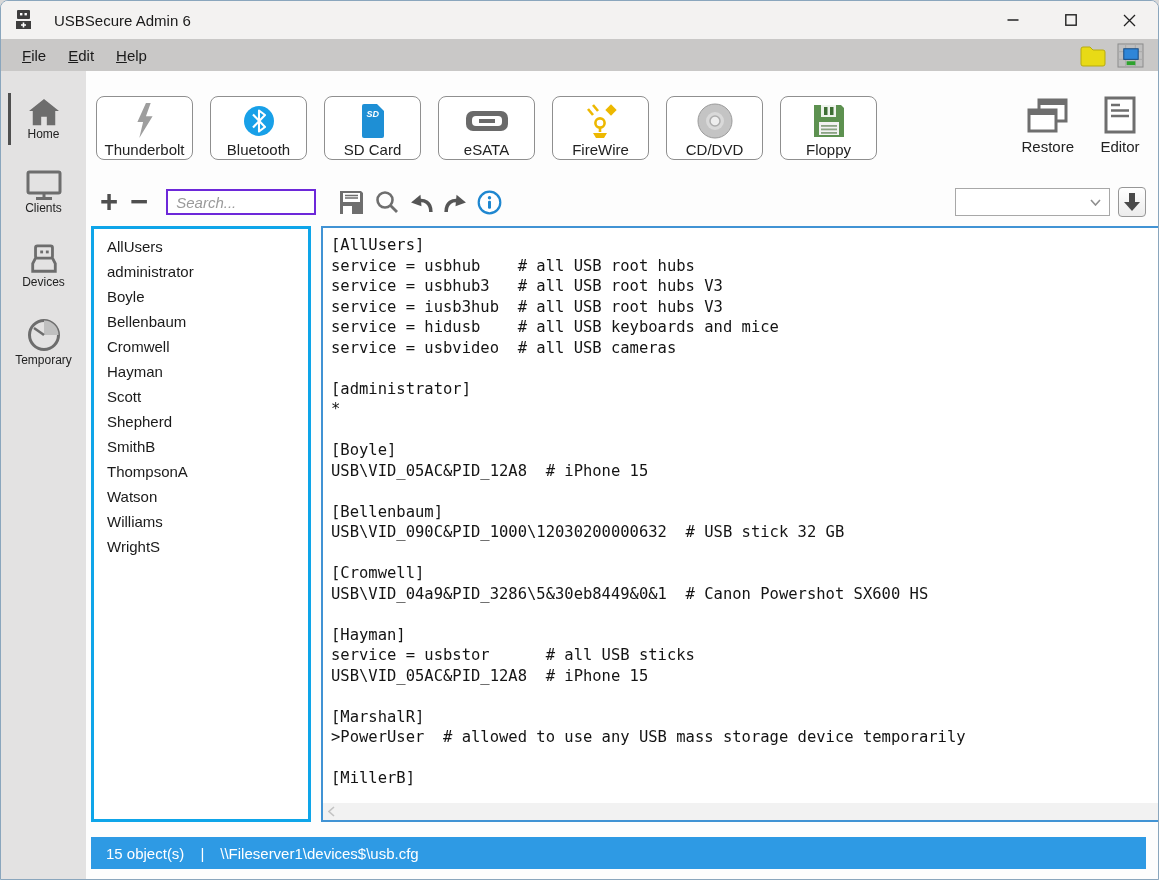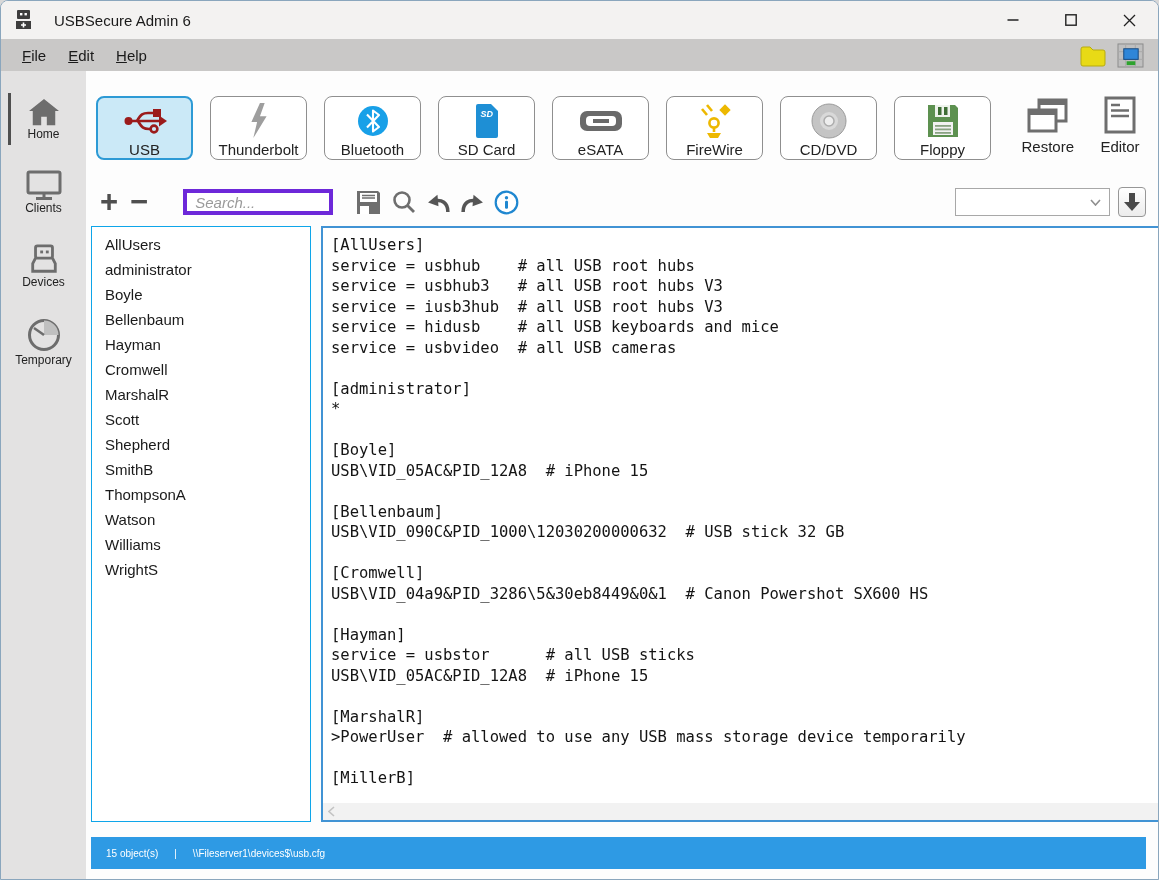--- a/index.html
+++ b/index.html
@@ -35,43 +35,43 @@
   .dev-tab.selected{background:#cbe9f7;border:2px solid #2d9ad5;}
   .dev-tab .ic{height:38px;display:flex;align-items:center;justify-content:center;}
   .dev-tab .lbl{font-size:15px;color:#222;}
   .side-actions{margin-left:auto;display:flex;gap:20px;align-items:flex-end;padding-bottom:0;}
   .side-action{display:flex;flex-direction:column;align-items:center;gap:4px;min-width:52px;}
   .side-action .lbl{font-size:15px;color:#222;}
   
   .tool-row{position:absolute;left:10px;top:115px;right:12px;height:32px;display:flex;align-items:center;}
   .pm-btn{font-size:31px;font-weight:bold;color:#4f4f4f;line-height:26px;padding:0 4px;}
   .pm-btn.minus{margin-left:4px;}
-  .search-input{width:150px;height:26px;border:4px solid #6d28d9;font-size:15px;padding:0 8px;margin-left:31px;
+  .search-input{width:150px;height:26px;border:2px solid #6d28d9;font-size:15px;padding:0 8px;margin-left:14px;
     font-family:"Liberation Sans",sans-serif;outline:none;background:#fff;}
   .search-input::placeholder{font-style:italic;color:#9a9a9a;}
   .icon-group{display:flex;align-items:center;gap:9px;margin-left:22px;}
   .tool-icon{display:flex;align-items:center;justify-content:center;}
   .right-group{margin-left:auto;display:flex;align-items:center;gap:8px;}
   .combobox{width:155px;height:28px;border:1px solid #a8a8a8;background:#fff;position:relative;
     font-size:14px;display:flex;align-items:center;padding:0 24px 0 8px;}
   .combobox .chev{position:absolute;right:8px;top:10px;}
   .download-btn{width:28px;height:30px;border:1px solid #979797;border-radius:4px;
     background:linear-gradient(#ffffff,#ececec);display:flex;align-items:center;justify-content:center;}
   
   .user-list{position:absolute;left:5px;top:155px;width:220px;height:596px;background:#fff;
-    border:1px solid #0ea5e9;padding-top:5px;overflow:hidden;}
+    border:3px solid #0ea5e9;padding-top:5px;overflow:hidden;}
   .user-item{font-size:15px;padding:2px 0 2px 13px;height:25px;line-height:21px;}
   .editor{position:absolute;left:235px;top:155px;width:912px;height:596px;background:#fff;border:2px solid #4193d4;}
   .editor pre{position:absolute;left:0;top:0;right:17px;bottom:17px;margin:0;padding:7px 8px;overflow:hidden;
     font-family:"DejaVu Sans Mono","Liberation Mono",monospace;font-size:15.5px;line-height:20.5px;color:#141414;}
   .hscroll{position:absolute;left:0;right:17px;bottom:0;height:17px;background:#f2f2f2;
     display:flex;align-items:center;justify-content:space-between;padding:0 5px;}
   
   .statusbar{position:absolute;left:5px;right:12px;top:766px;height:32px;background:#2e9ae4;color:#fff;
-    display:flex;align-items:center;gap:16px;padding:0 15px;font-size:10px;}
+    display:flex;align-items:center;gap:16px;padding:0 15px;font-size:15px;}
 </style>
 </head>
 <body>
 
 <div class="window">
 
   <div class="titlebar">
     <span class="tool-icon">
         <svg width="22" height="22" viewBox="0 0 22 22">
           <rect x="4" y="1" width="13" height="9" rx="1" fill="#3d3d3d"></rect>
@@ -168,36 +168,20 @@
           </svg>
         </span>
         <span class="lbl">Temporary</span>
       </div>
     </nav>
 
   <div class="main">
 
     <div class="device-row">
       <span id="device-tabs" style="display:flex;gap:17px;">
-          <div class="dev-tab selected">
-            <span class="ic">
-              <svg width="44" height="36" viewBox="0 0 44 36">
-                <g fill="none" stroke="#9b1b1b" stroke-width="2.6">
-                  <path d="M6 18 H37"></path>
-                  <path d="M14 18 C18 11 20 10 25 10 H30"></path>
-                  <path d="M15 18 C19 25 21 26 26 26 H29"></path>
-                  <circle cx="31" cy="26" r="3.4"></circle>
-                </g>
-                <polygon points="36,12.5 44,18 36,23.5" fill="#9b1b1b"></polygon>
-                <circle cx="5.5" cy="18" r="4" fill="#9b1b1b"></circle>
-                <rect x="30" y="6" width="8" height="8" fill="#9b1b1b"></rect>
-              </svg>
-            </span>
-            <span class="lbl">USB</span>
-          </div>
           <div class="dev-tab">
             <span class="ic">
               <svg width="30" height="38" viewBox="0 0 30 40">
                 <polygon points="16,1 7,21 13,21 9,38 23,15 16,15 21,1" fill="#9e9e9e"></polygon>
               </svg>
             </span>
             <span class="lbl">Thunderbolt</span>
           </div>
           <div class="dev-tab">
             <span class="ic">
@@ -353,23 +337,22 @@
             </span>
         </span>
       </span>
     </div>
 
     <div class="user-list" id="user-list">
         <div class="user-item">AllUsers</div>
         <div class="user-item">administrator</div>
         <div class="user-item">Boyle</div>
         <div class="user-item">Bellenbaum</div>
+        <div class="user-item">Cromwell</div>
         <div class="user-item">Hayman</div>
-        <div class="user-item">Cromwell</div>
-        <div class="user-item">MarshalR</div>
         <div class="user-item">Scott</div>
         <div class="user-item">Shepherd</div>
         <div class="user-item">SmithB</div>
         <div class="user-item">ThompsonA</div>
         <div class="user-item">Watson</div>
         <div class="user-item">Williams</div>
         <div class="user-item">WrightS</div>
       </div>
 
     <div class="editor">

